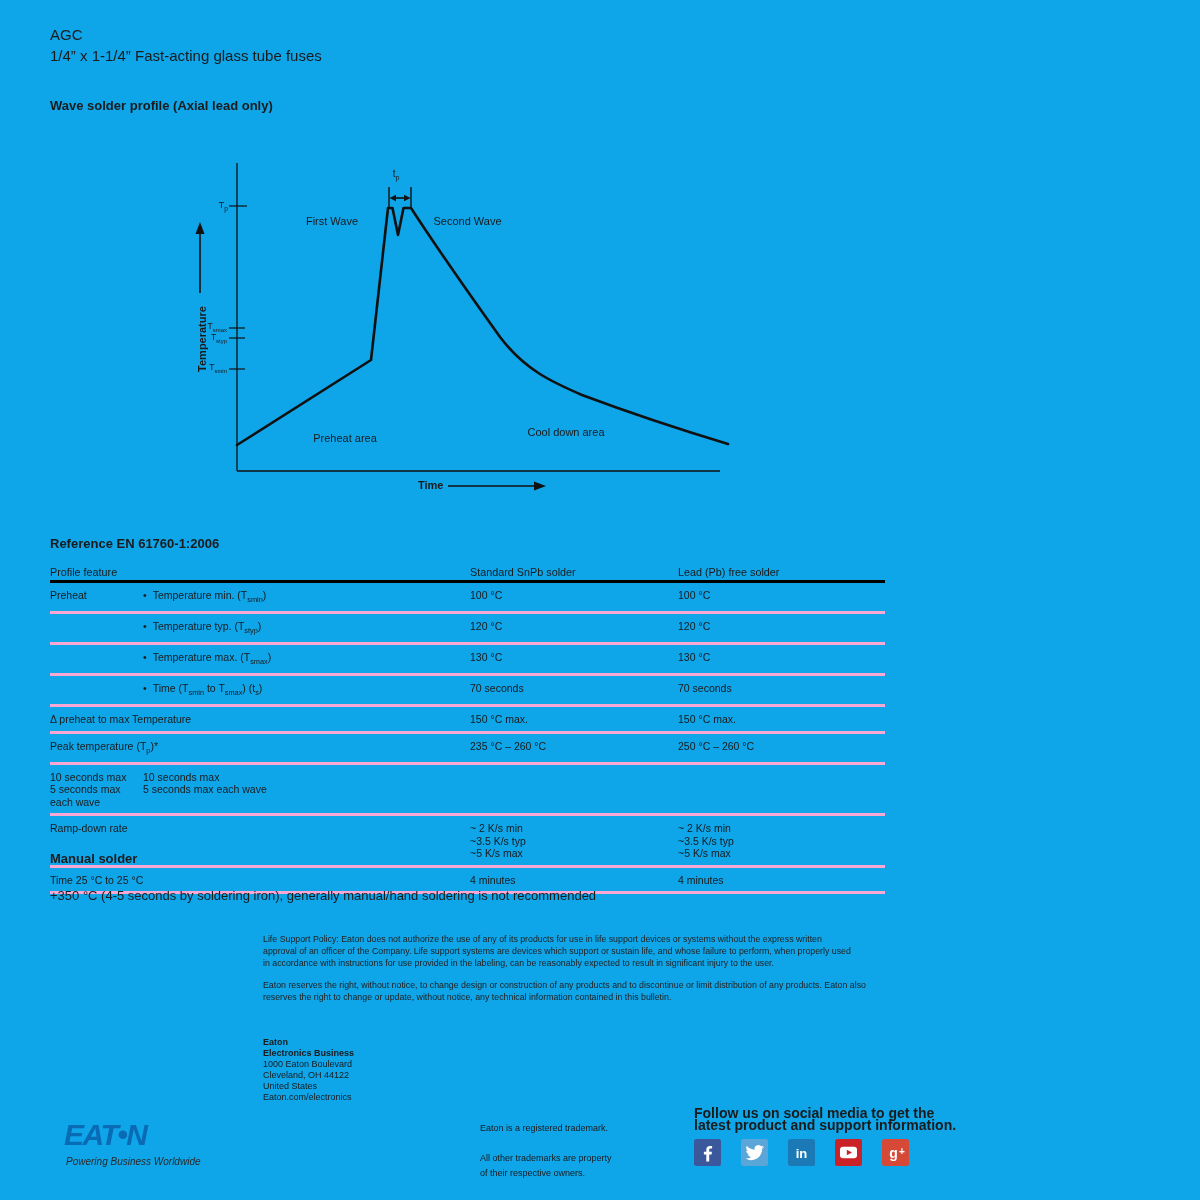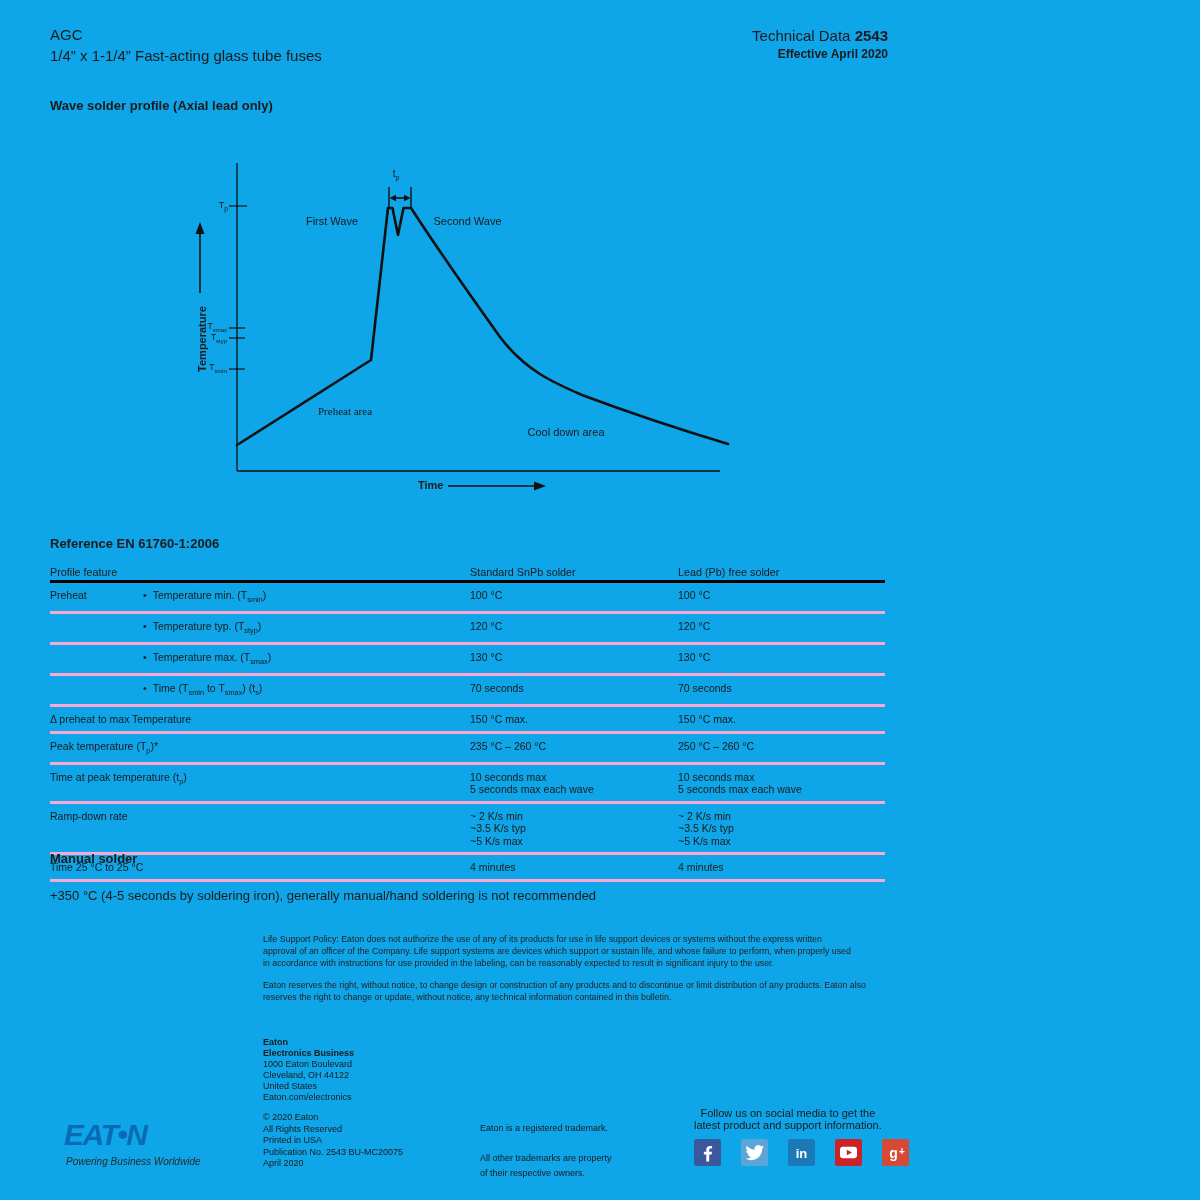--- a/index.html
+++ b/index.html
@@ -35,38 +35,34 @@
   .c-feature.full{grid-column:1 / 3;}
   .blt{margin-right:6px;}
   .c-val{line-height:12.5px;}
 
   
   .manual-body{font-size:13px;}
   .legal{font-size:8.8px;line-height:12px;color:#222;}
   .small9{font-size:9px;line-height:11px;}
   .copy{font-size:9px;line-height:11.5px;}
   .tm{font-size:9px;line-height:15px;}
-  .follow{font-size:11px;line-height:12px;font-weight:normal;text-align:center;}
+  .follow{font-size:14px;line-height:12px;font-weight:bold;}
   .social-row{position:absolute;left:694px;top:1139px;display:flex;gap:20px;}
   .social-row span{display:inline-block;width:27px;height:27px;cursor:pointer;}
   .addr-b{font-weight:bold;}
   .tagline{font-style:italic;font-size:10px;color:#2a2a2a;}
 </style>
 </head>
 <body>
 
 <div class="page">
 
   <div class="abs" style="left:50px;top:24px;">
     <div class="title-line">AGC</div>
     <div class="title-line">1/4” x 1-1/4” Fast-acting glass tube fuses</div>
-  </div>
-  <div class="abs doc-block" style="left:640px;top:27px;width:248px;">
-    <div class="doc-title"><span>Technical Data </span><span class="doc-num">2543</span></div>
-    <div class="doc-eff">Effective April 2020</div>
   </div>
 
   <div class="abs sec-head" style="left:50px;top:98px;">Wave solder profile (Axial lead only)</div>
 
   <div class="chart">
     <svg width="570" height="365" viewBox="0 0 570 365">
 
       <line x1="57" y1="13" x2="57" y2="321" stroke="#111" stroke-width="1.3"></line>
       <line x1="57" y1="321" x2="540" y2="321" stroke="#111" stroke-width="1.3"></line>
 
@@ -94,21 +90,21 @@
     </svg>
 
     <div class="rot" style="left:-23px;top:183px;width:90px;">Temperature</div>
     <div class="tick-lbl" style="left:18px;top:49px;width:30px;font-size:9.5px;">T<sub>p</sub></div>
     <div class="tick-lbl" style="left:8px;top:171px;width:39px;">T<sub>smax</sub></div>
     <div class="tick-lbl" style="left:8px;top:182px;width:39px;">T<sub>styp</sub></div>
     <div class="tick-lbl" style="left:8px;top:212px;width:39px;">T<sub>smin</sub></div>
     <div class="lbl c" style="left:98px;top:65px;width:108px;">First Wave</div>
     <div class="lbl c" style="left:230px;top:65px;width:115px;">Second Wave</div>
     <div class="lbl c" style="left:202px;top:18px;width:28px;font-size:10px;">t<sub>p</sub></div>
-    <div class="lbl c" style="left:110px;top:255px;width:110px;font-family:Liberation Serif, serif;">Preheat area</div>
+    <div class="lbl c" style="left:110px;top:282px;width:110px;">Preheat area</div>
     <div class="lbl c" style="left:322px;top:276px;width:128px;">Cool down area</div>
     <div class="lbl b" style="left:238px;top:329px;text-align:center;">Time</div>
   </div>
 
   <div class="abs sec-head" style="left:50px;top:536px;">Reference EN 61760-1:2006</div>
 
   <div class="ref-table">
     <div class="t-head">
       <div>Profile feature</div>
       <div>Standard SnPb solder</div>
@@ -143,21 +139,20 @@
           <div class="c-feature full">Δ preheat to max Temperature</div>
           <div class="c-val">150 °C max.</div>
           <div class="c-val">150 °C max.</div>
         </div>
         <div class="t-row">
           <div class="c-feature full">Peak temperature (T<sub>p</sub>)*</div>
           <div class="c-val">235 °C – 260 °C</div>
           <div class="c-val">250 °C – 260 °C</div>
         </div>
         <div class="t-row">
-          <div class="c-feature full">Time at peak temperature (t<sub>p</sub>)</div>
           <div class="c-val">10 seconds max<br>5 seconds max each wave</div>
           <div class="c-val">10 seconds max<br>5 seconds max each wave</div>
         </div>
         <div class="t-row">
           <div class="c-feature full">Ramp-down rate</div>
           <div class="c-val">~ 2 K/s min<br>~3.5 K/s typ<br>~5 K/s max</div>
           <div class="c-val">~ 2 K/s min<br>~3.5 K/s typ<br>~5 K/s max</div>
         </div>
         <div class="t-row">
           <div class="c-feature full">Time 25 °C to 25 °C</div>
@@ -172,21 +167,20 @@
 
   <div class="abs legal" style="left:263px;top:933px;width:720px;">Life Support Policy: Eaton does not authorize the use of any of its products for use in life support devices or systems without the express written<br>approval of an officer of the Company. Life support systems are devices which support or sustain life, and whose failure to perform, when properly used<br>in accordance with instructions for use provided in the labeling, can be reasonably expected to result in significant injury to the user.</div>
   <div class="abs legal" style="left:263px;top:979px;width:720px;">Eaton reserves the right, without notice, to change design or construction of any products and to discontinue or limit distribution of any products. Eaton also<br>reserves the right to change or update, without notice, any technical information contained in this bulletin.</div>
 
   <div class="abs small9" style="left:263px;top:1037px;">
     <div class="addr-b">Eaton</div>
     <div class="addr-b">Electronics Business</div>
     <div>1000 Eaton Boulevard<br>Cleveland, OH 44122<br>United States<br>Eaton.com/electronics</div>
   </div>
 
-  <div class="abs copy" style="left:263px;top:1112px;">© 2020 Eaton<br>All Rights Reserved<br>Printed in USA<br>Publication No. 2543 BU-MC20075<br>April 2020</div>
 
   <div class="abs tm" style="left:480px;top:1121px;">Eaton is a registered trademark.<br><br>All other trademarks are property<br>of their respective owners.</div>
 
   <div class="abs follow" style="left:694px;top:1107px;">Follow us on social media to get the<br>latest product and support information.</div>
   <div class="social-row" id="social-icons">
       <span><svg width="27" height="27" viewBox="0 0 27 27">
           <rect width="27" height="27" rx="2.5" fill="#3a589b"></rect>
           <path d="M15.2 22.5v-7h2.4l.37-2.8H15.2v-1.8c0-.8.23-1.36 1.4-1.36h1.5V7.06c-.26-.03-1.15-.11-2.18-.11-2.15 0-3.62 1.3-3.62 3.7v2.05H9.87v2.8h2.43v7z" fill="#fff"></path>
         </svg></span>
       <span><svg width="27" height="27" viewBox="0 0 27 27">

